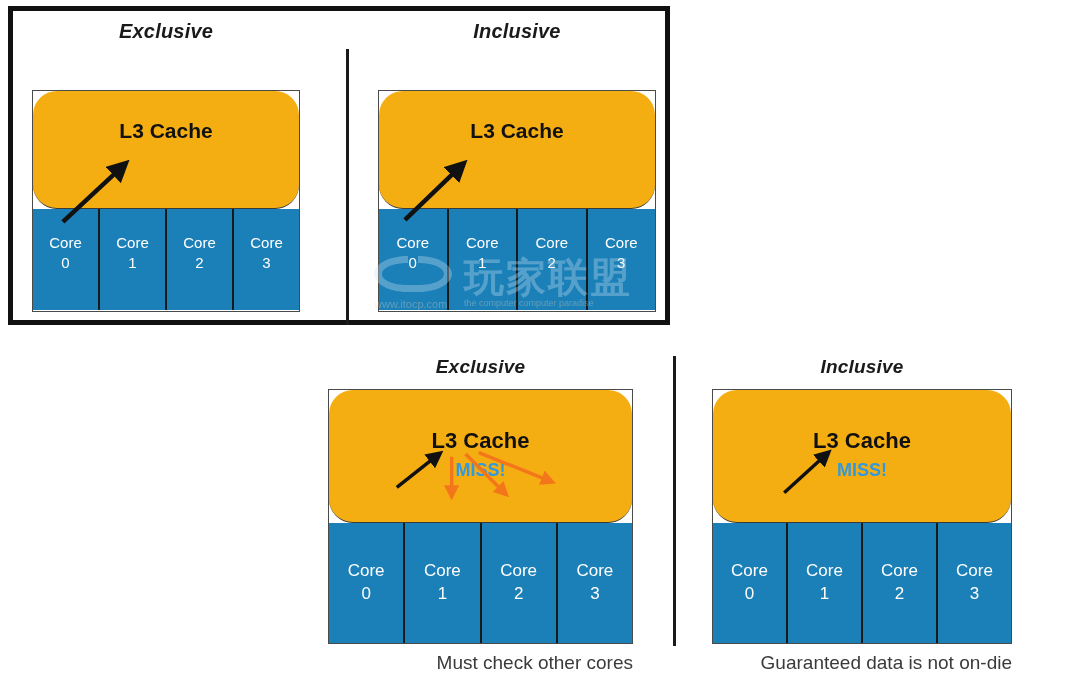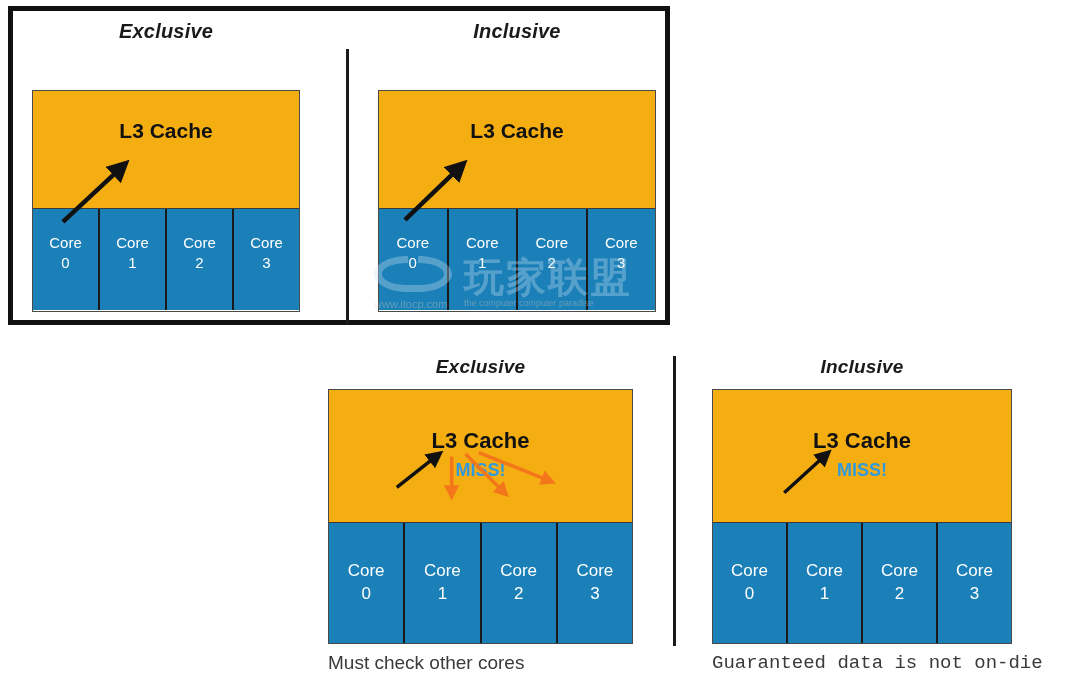--- a/index.html
+++ b/index.html
@@ -29,20 +29,21 @@
     box-sizing:border-box;
     border:1.5px solid #4a4a4a;
     background:#ffffff;
   }
   .l3{
     box-sizing:border-box;
     background:#F5AE11;
     border-bottom:1.5px solid #3a3a3a;
     position:relative;
     width:100%;
+    border-radius:24px;
   }
   .l3-label{
     position:absolute;
     left:0;width:100%;
     text-align:center;
     font-weight:bold;
     color:#111111;
     white-space:nowrap;
   }
   .miss-label{
@@ -69,21 +70,21 @@
     display:flex;
     flex-direction:column;
     justify-content:flex-start;
   }
   .core:last-child{border-right:none;}
   .core .cl{display:block;}
 
   .caption{
     position:absolute;
     left:0;width:100%;
-    text-align:left;
+    text-align:right;
     color:#3a3a3a;
     white-space:nowrap;
   }
 
   
   #top-panel{
     position:absolute;
     left:8px;top:6px;
     width:662px;height:319px;
     box-sizing:border-box;
@@ -305,14 +306,14 @@
         <span class="cl">Core</span>
         <span class="cl">2</span>
       </div>
       <div class="core" style="font-size:17px;padding-top:37px;">
         <span class="cl">Core</span>
         <span class="cl">3</span>
       </div>
     </div>
   </div>
 
-  <div class="caption" style="top:296px;font-size:19px;font-family:Liberation Mono, monospace;">Guaranteed data is not on-die</div>
+  <div class="caption" style="top:296px;font-size:19px;">Guaranteed data is not on-die</div>
 </div>
 
 </body></html>

